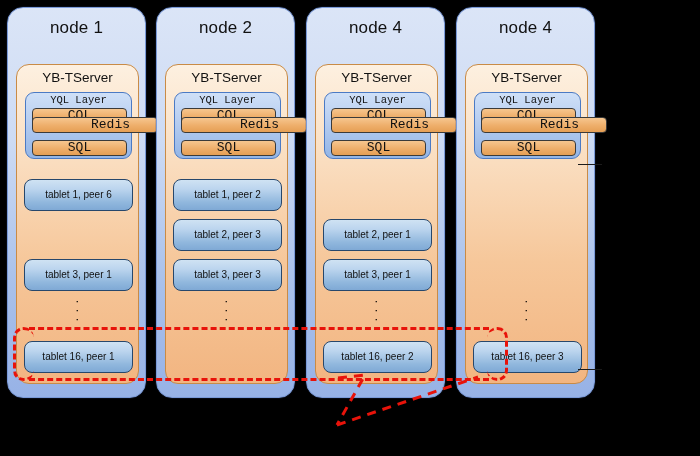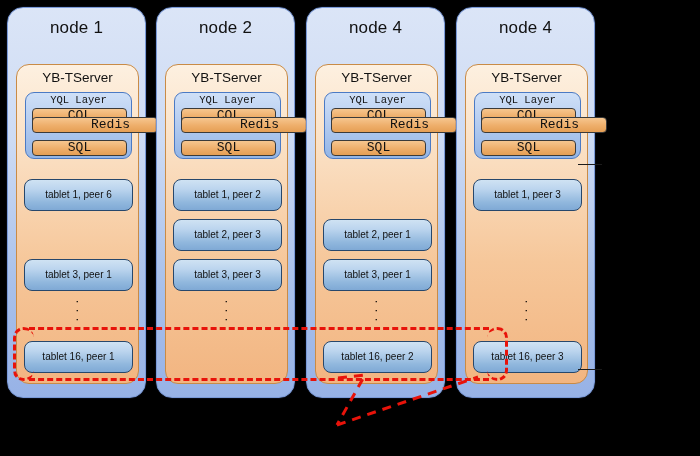--- a/index.html
+++ b/index.html
@@ -154,21 +154,20 @@
   <div class="node" style="left:456px">
     <div class="node-title">node 4</div>
     <div class="tserver">
       <div class="tserver-title">YB-TServer</div>
       <div class="yql">
         <div class="yql-title">YQL Layer</div>
         <div class="api a0">CQL</div>
         <div class="api a1">Redis</div>
         <div class="api a2">SQL</div>
       </div>
-      <div class="tablet" style="top:114px">tablet 1, peer 3</div>
       <div class="dots" style="top:233px">
         <b>·</b>
           <b>·</b>
           <b>·</b>
       </div>
       <div class="tablet" style="top:276px">tablet 16, peer 3</div>
     </div>
   </div>
 
   <div class="hl-cap left" style="left:13px;  top:327px;"></div>

